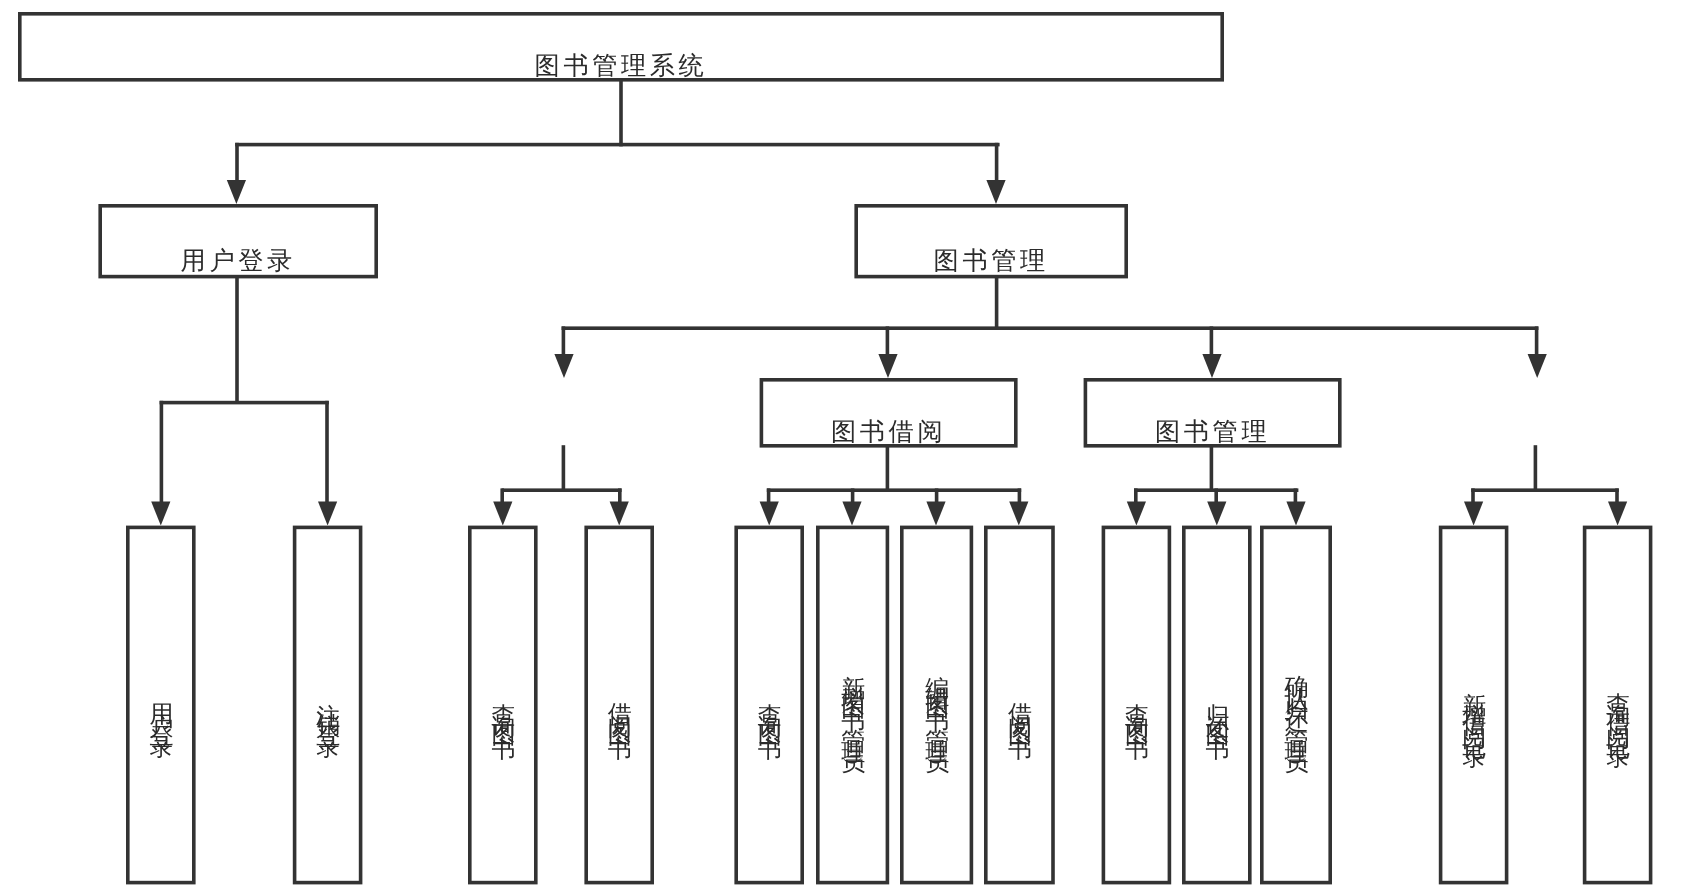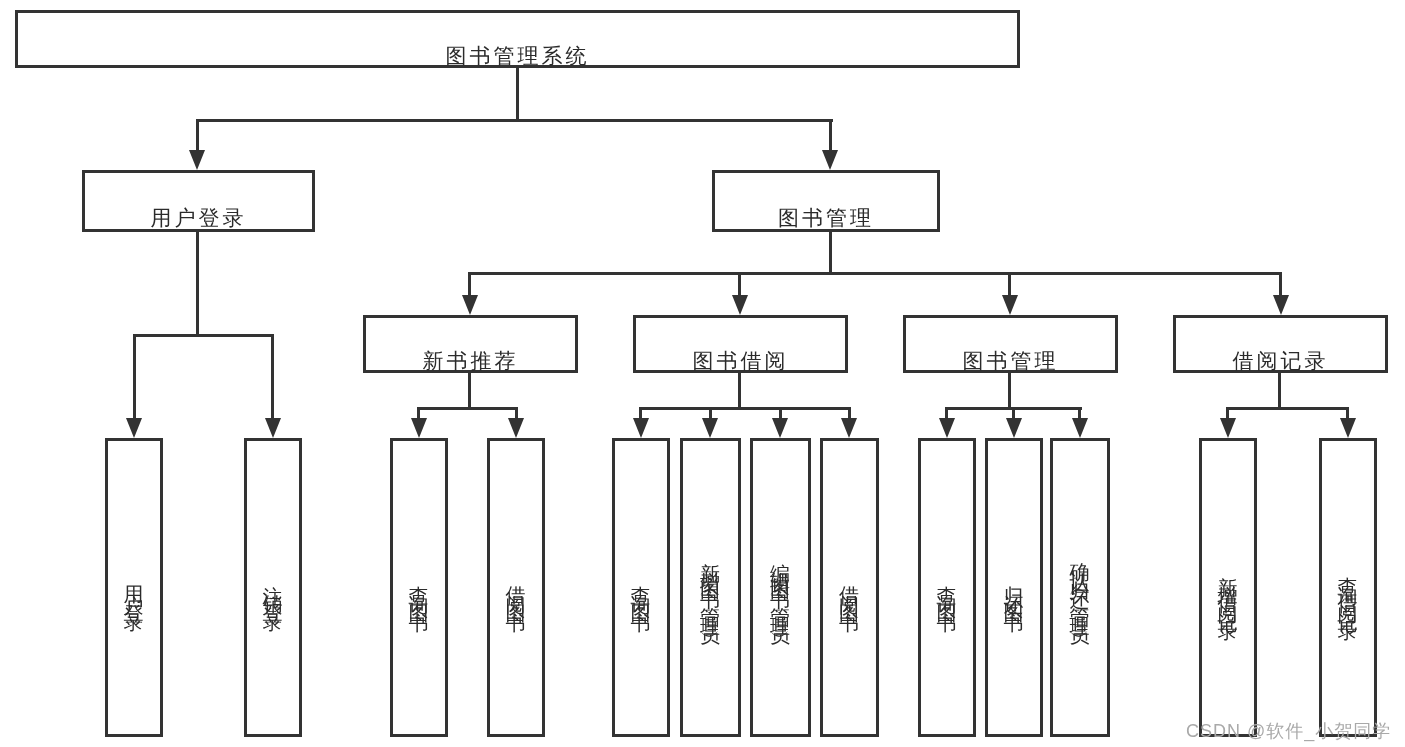--- a/index.html
+++ b/index.html
@@ -94,31 +94,25 @@
   <div class="ln" style="left:468px;top:272px;width:814px;height:3px"></div>
   <div class="ln" style="left:468px;top:272px;width:3px;height:26px"></div>
   <div class="ar" style="left:462px;top:295px"></div>
   <div class="ln" style="left:738px;top:272px;width:3px;height:26px"></div>
   <div class="ar" style="left:732px;top:295px"></div>
   <div class="ln" style="left:1008px;top:272px;width:3px;height:26px"></div>
   <div class="ar" style="left:1002px;top:295px"></div>
   <div class="ln" style="left:1279px;top:272px;width:3px;height:26px"></div>
   <div class="ar" style="left:1273px;top:295px"></div>
 
-  <div class="box h" style="left:363px;top:315px;width:215px;height:58px">
-    <span class="lbl">新书推荐</span>
-  </div>
   <div class="box h" style="left:633px;top:315px;width:215px;height:58px">
     <span class="lbl">图书借阅</span>
   </div>
   <div class="box h" style="left:903px;top:315px;width:215px;height:58px">
     <span class="lbl">图书管理</span>
-  </div>
-  <div class="box h" style="left:1173px;top:315px;width:215px;height:58px">
-    <span class="lbl">借阅记录</span>
   </div>
 
   <div class="ln" style="left:468px;top:371px;width:3px;height:38px"></div>
   <div class="ln" style="left:418px;top:407px;width:100px;height:3px"></div>
   <div class="ln" style="left:417px;top:407px;width:3px;height:14px"></div>
   <div class="ar" style="left:411px;top:418px"></div>
   <div class="ln" style="left:515px;top:407px;width:3px;height:14px"></div>
   <div class="ar" style="left:508px;top:418px"></div>
 
   <div class="ln" style="left:738px;top:371px;width:3px;height:38px"></div>
@@ -185,15 +179,14 @@
     <span class="lbl">确认归还（管理员）</span>
   </div>
 
   <div class="box v" style="left:1199px;top:438px;width:58px;height:299px">
     <span class="lbl">新增借阅记录</span>
   </div>
   <div class="box v" style="left:1319px;top:438px;width:58px;height:299px">
     <span class="lbl">查询借阅记录</span>
   </div>
 
-  <div class="watermark">CSDN @软件_小贺同学</div>
 
 </div>
 
 </body></html>

